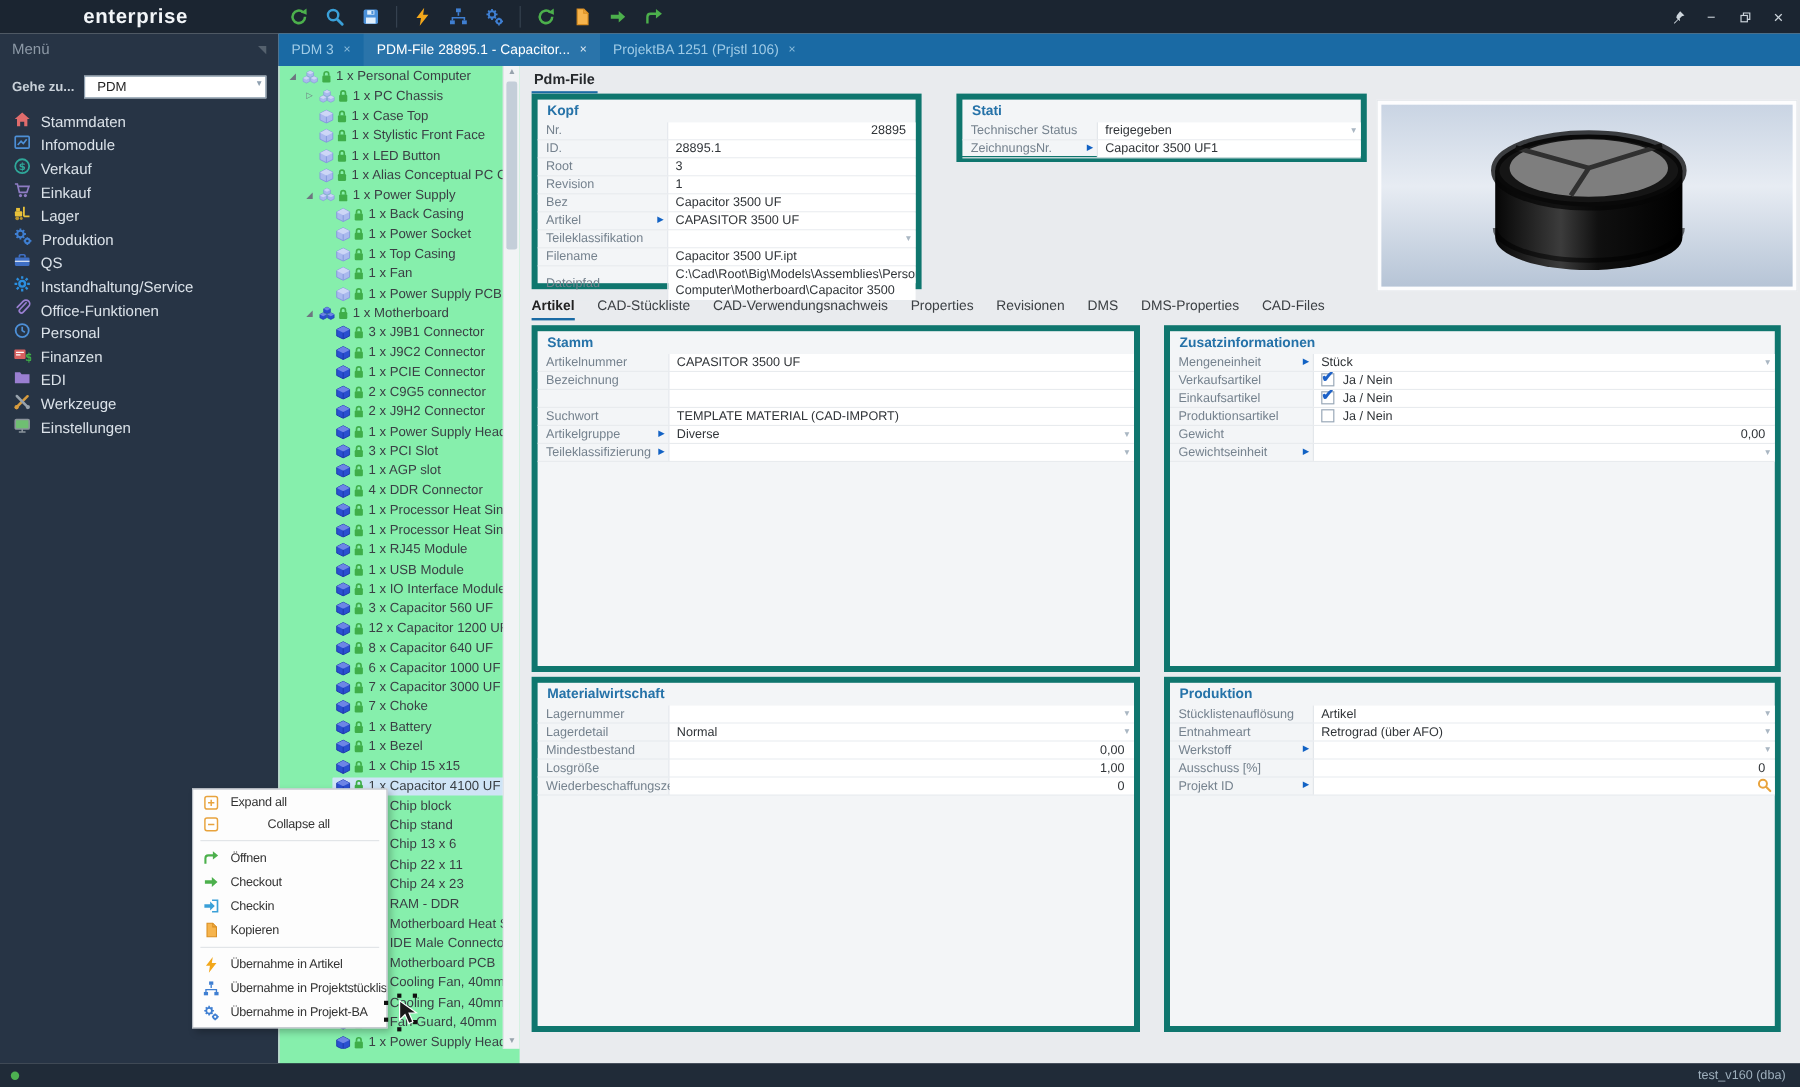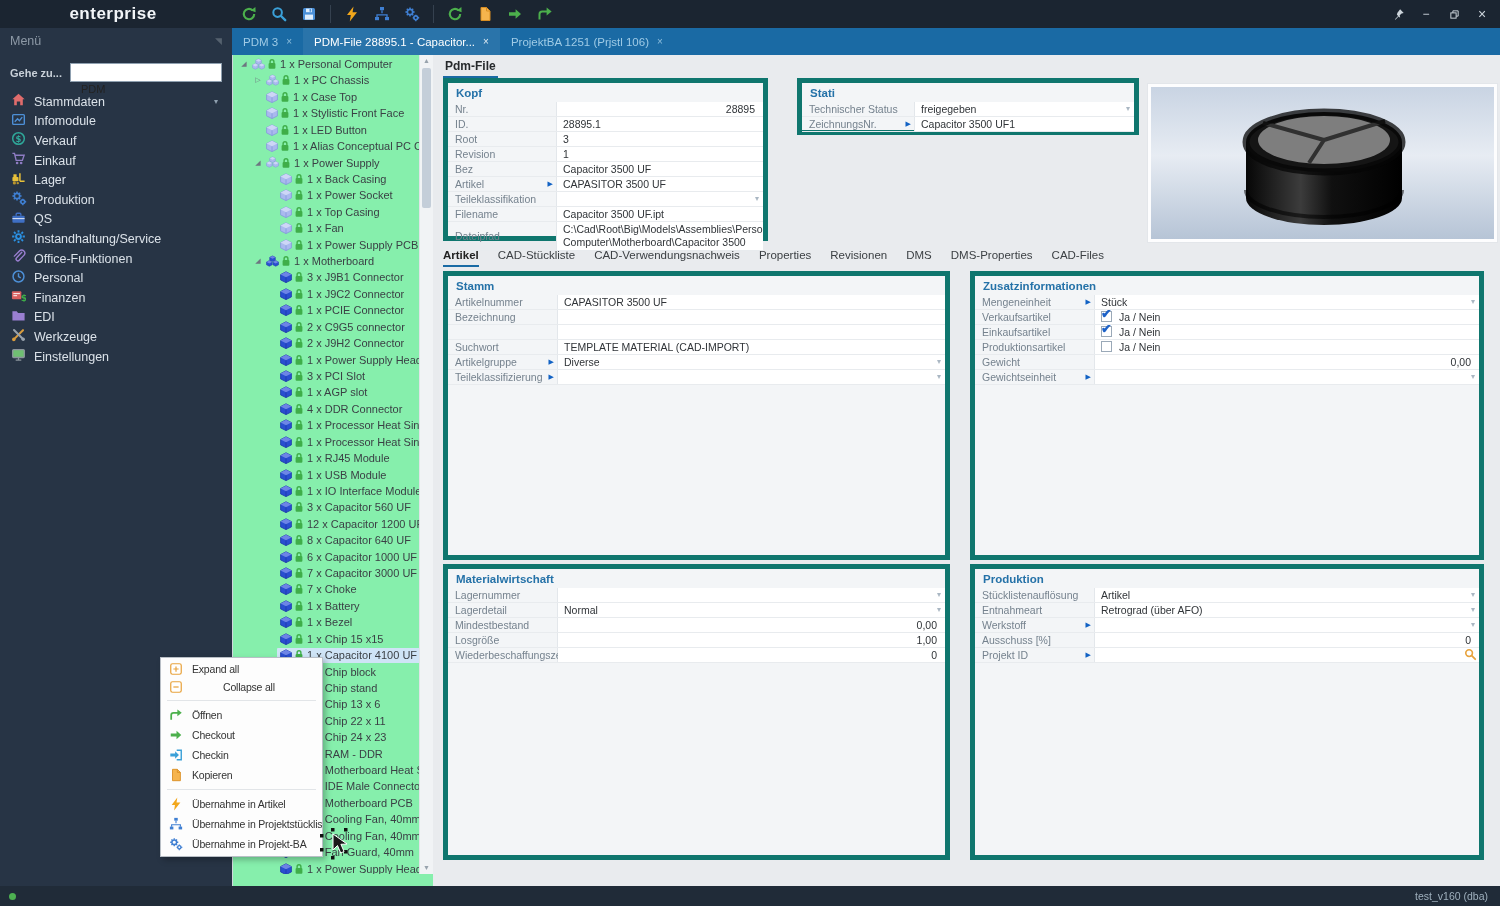--- a/index.html
+++ b/index.html
@@ -19,21 +19,21 @@
   .tab{display:flex;align-items:center;padding:0 11px;font-size:11.5px;color:#9fcbe6;white-space:nowrap;}
   .tab.active{color:#fff;background:rgba(255,255,255,.07);}
   .tab .x{margin-left:8px;font-size:10px;opacity:.85;}
   
   .sidebar{position:absolute;left:0;top:28px;width:232px;height:858px;background:#273445;}
   .mhead{height:27px;line-height:27px;padding:0 10px;color:#8d99a6;font-size:12.5px;display:flex;justify-content:space-between;align-items:center;}
   .mhead .pin{color:#55616e;font-size:9px;}
   .goto{display:flex;align-items:center;padding:8px 10px 10px;}
   .goto label{color:#c9d1d9;font-size:11px;font-weight:bold;margin-right:8px;}
   .combo{flex:1;height:17px;background:#fff;border:1px solid #8fa0b0;display:flex;align-items:center;position:relative;}
-  .combo span{font-size:11px;color:#222;padding-left:10px;margin-top:32px;}
+  .combo span{font-size:11px;color:#222;padding-left:10px;}
   .combo .dd{position:absolute;right:3px;color:#8fa0b0;font-size:8px;top:1px;}
   .snav{display:flex;flex-direction:column;}
   .sitem{height:19.6px;display:flex;align-items:center;padding-left:11px;gap:8px;cursor:default;}
   .sitem span.lbl{color:#dbe2e9;font-size:12.5px;}
   
   .treepanel{position:absolute;left:232px;top:55px;width:200px;height:859px;background:#86efac;border-left:1px solid #cfd6dc;}
   .treebody{position:absolute;left:0;top:0;width:187px;height:819px;overflow:hidden;}
   .trow{position:absolute;left:0;height:16px;width:300px;display:flex;align-items:center;font-size:11px;color:#3a3f44;white-space:nowrap;}
   .trow .exp{width:10px;display:inline-block;text-align:center;color:#6d7680;font-size:7px;flex:none;}
   .trow .grp{display:flex;align-items:center;padding:0 3px;height:15px;border-radius:1px;}

